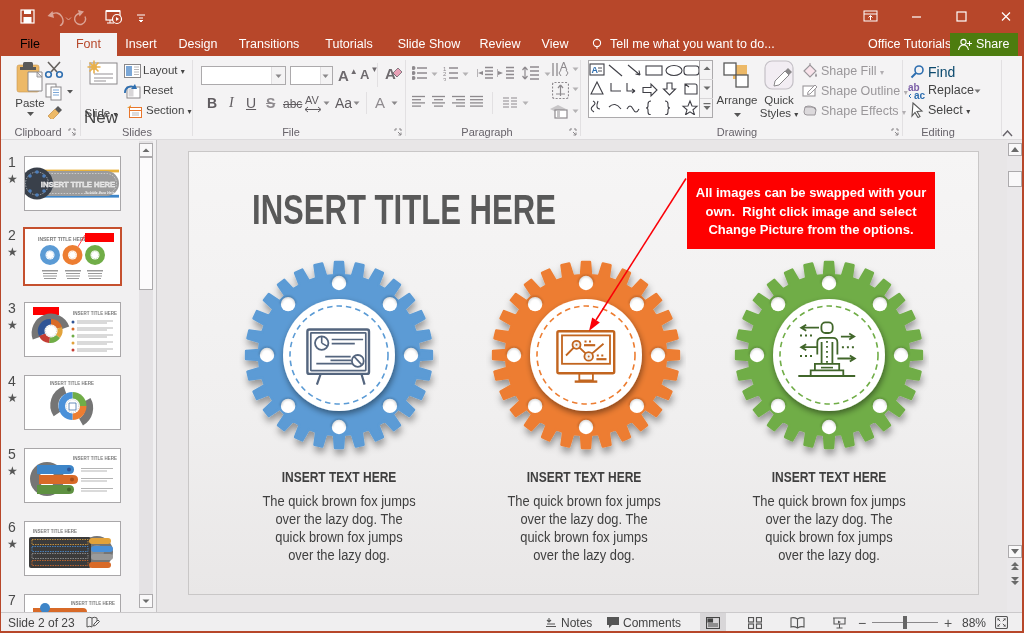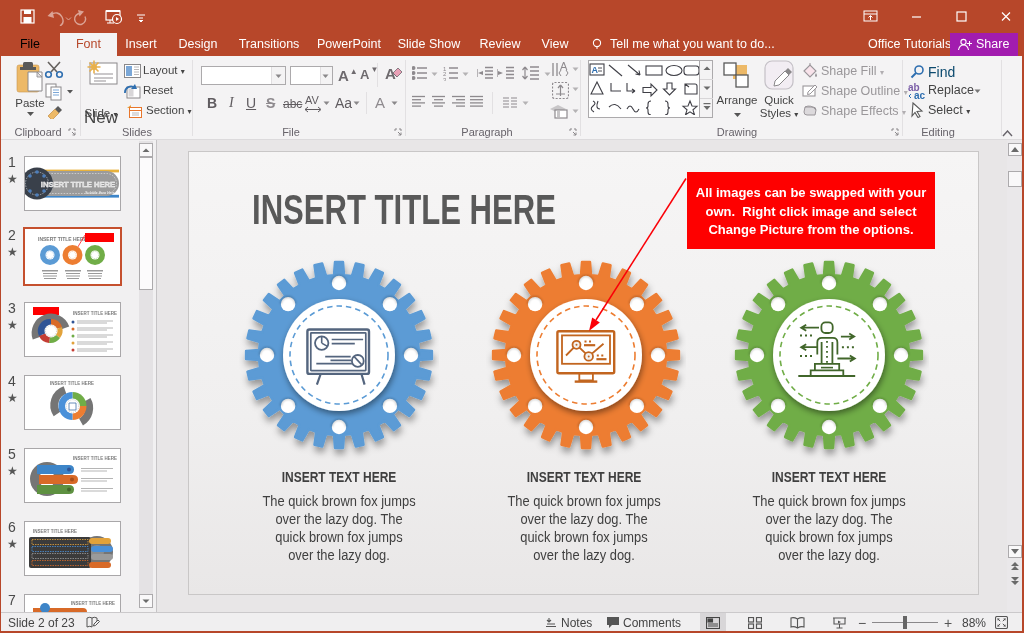--- a/index.html
+++ b/index.html
@@ -42,31 +42,31 @@
   <path d="M140,3.5 l8,8 m0,-8 l-8,8" stroke-width="1.2"></path>
  </svg>
 </div>
 <div class="abs" style="left:0;top:33px;width:1024px;height:23px;background:#B7472A">
     <div class="abs" style="left:60px;top:0;width:57px;height:23px;background:#F4F3F4"></div>
     <div class="abs" style="left:60px;top:0;width:57px;height:23px;line-height:23px;text-align:center;color:#B7472A;font-size:12.5px">Font</div>
     <div class="abs" style="left:30px;top:0;height:23px;line-height:22px;color:#000000;font-size:12.5px;transform:translateX(-50%)">File</div>
     <div class="abs" style="left:141px;top:0;height:23px;line-height:22px;color:#fff;font-size:12.5px;transform:translateX(-50%)">Insert</div>
     <div class="abs" style="left:198px;top:0;height:23px;line-height:22px;color:#fff;font-size:12.5px;transform:translateX(-50%)">Design</div>
     <div class="abs" style="left:269px;top:0;height:23px;line-height:22px;color:#fff;font-size:12.5px;transform:translateX(-50%)">Transitions</div>
-    <div class="abs" style="left:349px;top:0;height:23px;line-height:22px;color:#fff;font-size:12.5px;transform:translateX(-50%)">PowerPoint</div>
+    <div class="abs" style="left:349px;top:0;height:23px;line-height:22px;color:#fff;font-size:12.5px;transform:translateX(-50%)">Tutorials</div>
     <div class="abs" style="left:429px;top:0;height:23px;line-height:22px;color:#fff;font-size:12.5px;transform:translateX(-50%)">Slide Show</div>
     <div class="abs" style="left:500px;top:0;height:23px;line-height:22px;color:#fff;font-size:12.5px;transform:translateX(-50%)">Review</div>
     <div class="abs" style="left:555px;top:0;height:23px;line-height:22px;color:#fff;font-size:12.5px;transform:translateX(-50%)">View</div>
     <svg class="abs" style="left:590px;top:4px" width="15" height="16" viewBox="0 0 15 16" stroke="#fff" fill="none" stroke-width="1.1">
 <circle cx="7" cy="6" r="3.6"></circle>
       <path d="M5.7,9.5 h2.6 M6,11 h2"></path>
     </svg>
     <div class="abs" style="left:610px;top:0;height:23px;line-height:22px;color:#fff;font-size:12.5px">Tell me what you want to do...</div>
     <div class="abs" style="left:868px;top:0;height:23px;line-height:22px;color:#fff;font-size:12.5px">Office Tutorials</div>
-    <div class="abs" style="left:950px;top:0;width:68px;height:23px;background:#a21caf;color:#fff;font-size:12.5px">
+    <div class="abs" style="left:950px;top:0;width:68px;height:23px;background:#4d7c0f;color:#fff;font-size:12.5px">
 <svg style="position:absolute;left:7px;top:4px" width="16" height="15" viewBox="0 0 16 15" stroke="#fff" fill="none" stroke-width="1.1">
 <circle cx="6.5" cy="5" r="2.6"></circle>
         <path d="M1.5,13 q1,-5 5,-5 q4,0 5,5"></path>
         <path d="M12.5,4 v5 m-2.5,-2.5 h5"></path>
       </svg>
 <span style="position:absolute;left:26px;top:4px">Share</span>
     </div>
   </div>
 <div class="abs" id="ribbon" style="left:0;top:56px;width:1024px;height:84px;background:#F4F3F4;border-bottom:1px solid #DCDADC">
 <div class="abs" style="left:80px;top:4px;width:1px;height:76px;background:#E2E0E2"></div>

